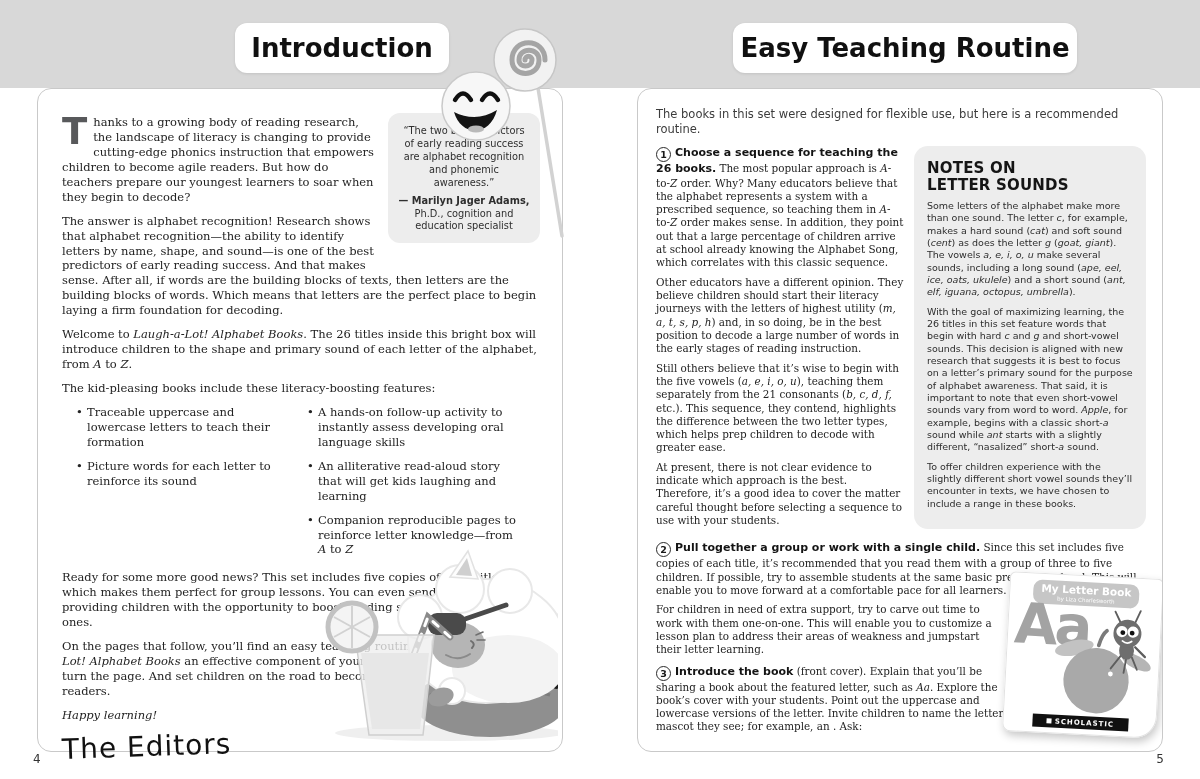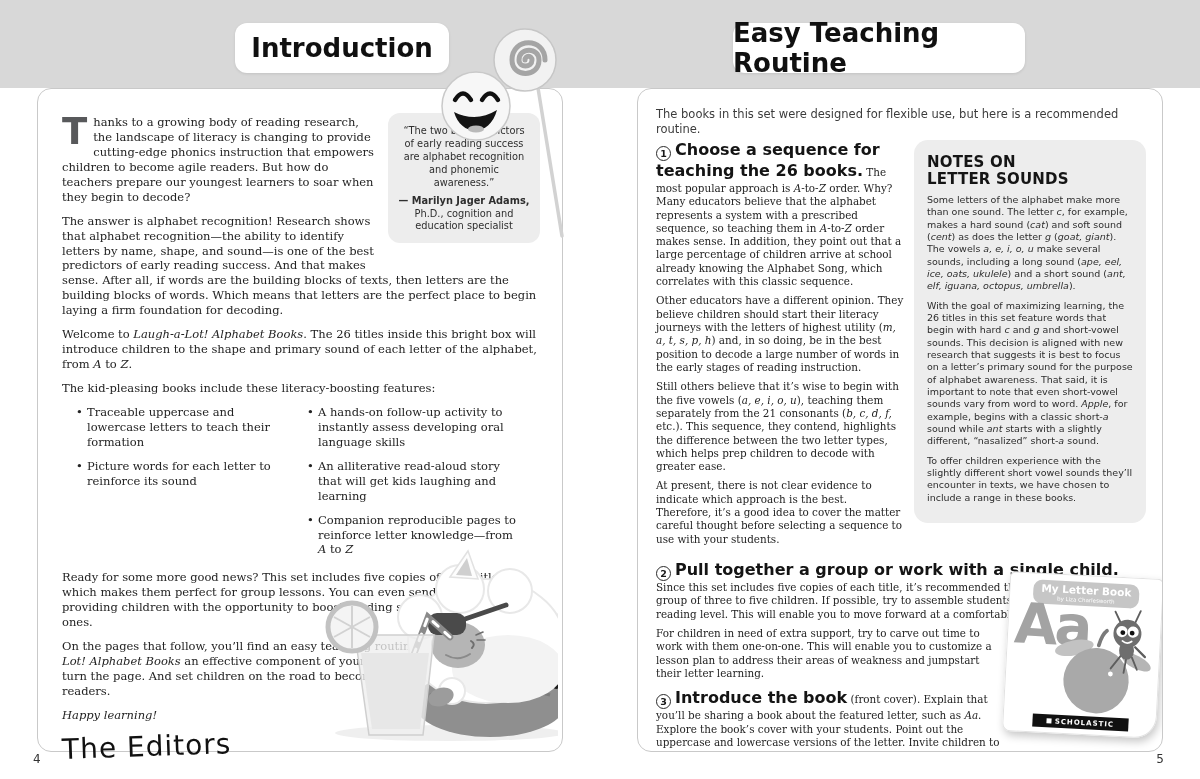--- a/index.html
+++ b/index.html
@@ -9,21 +9,21 @@
     font-family:"DejaVu Serif", serif; color:#232323; overflow:hidden;
   }
   .band { position:absolute; left:0; top:0; width:1200px; height:88px; background:#d8d8d8; }
   .title-box {
     position:absolute; top:23px; height:50px; background:#fff; border-radius:12px;
     display:flex; align-items:center; justify-content:center; z-index:3;
     box-shadow:0 1px 3px rgba(0,0,0,.10);
     font-family:"DejaVu Sans", sans-serif; font-weight:bold; font-size:26px; color:#101010;
   }
   .tb-left  { left:198px; width:214px;margin-left:37px; }
-  .tb-right { left:733px; width:292px; }
+  .tb-right { left:733px; width:344px; }
   .card {
     position:absolute; top:88px; width:526px; height:664px; background:#fff;
     border:1px solid #c9c9c9; border-radius:14px; z-index:1;
   }
   .card-left  { left:37px; }
   .card-right { left:637px; overflow:hidden; }
   .pn { position:absolute; top:752px; font-family:"DejaVu Sans", sans-serif; font-size:12px; color:#333; z-index:2; }
   .pn-left { left:33px; }
   .pn-right { left:1148px; width:16px; text-align:right; }
 
@@ -50,30 +50,30 @@
     transform:rotate(-2deg); transform-origin:left; letter-spacing:1px; margin:2px 0 14px 0;
   }
   .ps { width:292px; font-style:normal; }
   .lamb-wrap { position:absolute; right:4px; bottom:8px; width:258px; height:198px; z-index:2; }
 
   
   .smiley-wrap { position:absolute; left:426px; top:16px; width:146px; height:232px; z-index:4; }
 
   
   .right-content { position:relative; padding:18px 16px 0 18px; font-size:10.4px; line-height:1.28; height:100%; }
-  .intro-line { font-family:"DejaVu Sans", sans-serif; font-size:11.5px; color:#3c3c3c; margin-bottom:4px; }
+  .intro-line { font-family:"DejaVu Sans", sans-serif; font-size:11.5px; color:#3c3c3c; margin-bottom:10px; }
   .row { display:flex; align-items:flex-start; }
   .step-col { flex:1; min-width:0; margin-right:10px; }
   .step-col p, .stepblock p { margin-bottom:6px; }
   .stepnum {
     display:inline-block; width:15px; height:15px; border:1.3px solid #2b2b2b; border-radius:50%;
     font-family:"DejaVu Sans", sans-serif; font-size:9.5px; font-weight:bold; line-height:13px;
     text-align:center; vertical-align:-2px; margin-right:4px; color:#1a1a1a; background:#fff;
   }
-  .shead { font-family:"DejaVu Sans", sans-serif; font-weight:bold; font-size:16px; color:#141414; }
+  .shead { font-family:"DejaVu Sans", sans-serif; font-weight:bold; font-size:11px; color:#141414; }
   .sidebar {
     width:232px; background:#ededed; border-radius:14px; padding:14px 13px 12px;
     font-family:"DejaVu Sans", sans-serif; font-size:9.5px; line-height:1.3; color:#2d2d2d;
   }
   .sidebar h3 {
     font-family:"DejaVu Sans", sans-serif; font-weight:800; font-size:15px; line-height:1.08;
     color:#151515; margin-bottom:7px; letter-spacing:.2px;
   }
   .sidebar p { margin-bottom:7px; }
   .stepblock { margin-top:8px; }

